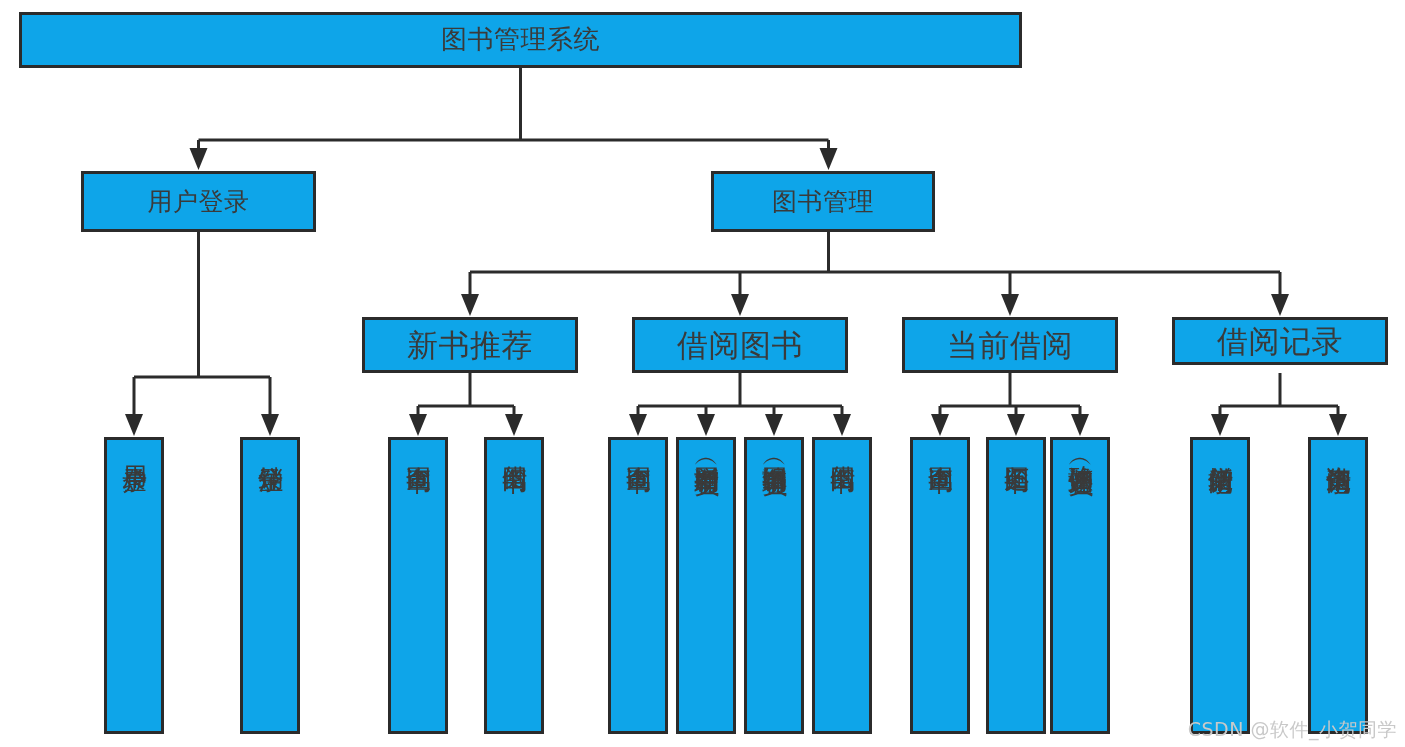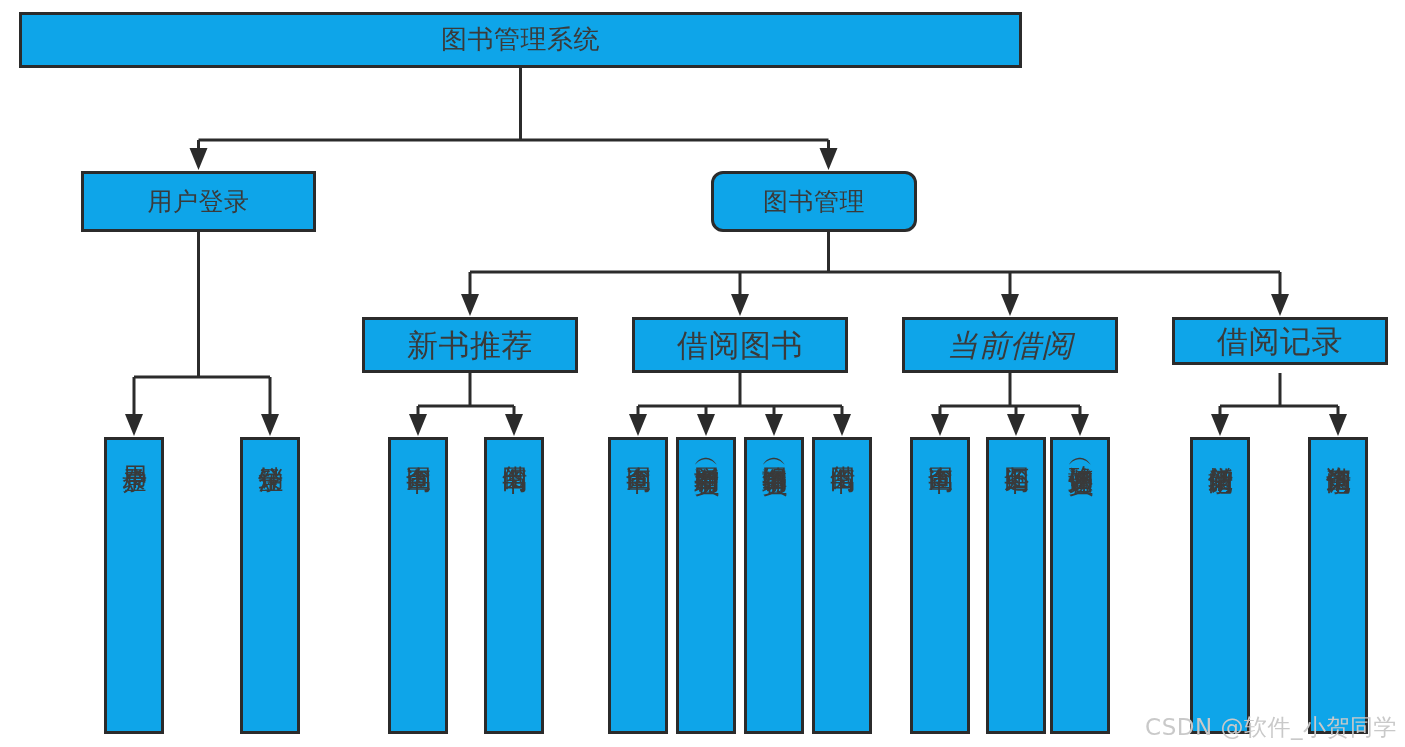--- a/index.html
+++ b/index.html
@@ -80,21 +80,21 @@
   }
   #connectors line, #connectors path { stroke: #2b2b2b; stroke-width: 3; fill: none; }
   #connectors polygon { fill: #2b2b2b; }
 
   
   #watermark {
     position: absolute;
     right: 8px;
     bottom: 4px;
     color: #c9c9c9;
-    font-size: 23px;
+    font-size: 19px;
     letter-spacing: 0.5px;
     white-space: nowrap;
     user-select: none;
   }
 </style>
 </head>
 <body>
 
 <div id="diagram-root">
   <svg id="connectors" width="1405" height="747" viewBox="0 0 1405 747" xmlns="http://www.w3.org/2000/svg">
@@ -165,30 +165,30 @@
         <polygon points="1329,414 1347,414 1338,436" fill="#2b2b2b"></polygon>
       </g>
     </svg>
   <div id="nodes-layer">
       <div class="node level-1" style="left: 19px; top: 12px; width: 1003px; height: 56px; border-color: rgb(43, 43, 43);">
         <span class="node-label" style="color: rgb(58, 58, 58);">图书管理系统</span>
       </div>
       <div class="node level-2" style="left: 81px; top: 171px; width: 235px; height: 61px; border-color: rgb(43, 43, 43);">
         <span class="node-label" style="color: rgb(58, 58, 58);">用户登录</span>
       </div>
-      <div class="node level-2" style="left: 711px; top: 171px; width: 206px; height: 61px; border-color: rgb(43, 43, 43); border-radius: 12px;">
+      <div class="node level-2" style="left: 711px; top: 171px; width: 224px; height: 61px; border-color: rgb(43, 43, 43);">
         <span class="node-label" style="color: rgb(58, 58, 58);">图书管理</span>
       </div>
       <div class="node level-3" style="left: 362px; top: 317px; width: 216px; height: 56px; border-color: rgb(43, 43, 43);">
         <span class="node-label" style="color: rgb(58, 58, 58);">新书推荐</span>
       </div>
       <div class="node level-3" style="left: 632px; top: 317px; width: 216px; height: 56px; border-color: rgb(43, 43, 43);">
         <span class="node-label" style="color: rgb(58, 58, 58);">借阅图书</span>
       </div>
-      <div class="node level-3" style="left: 902px; top: 317px; width: 216px; height: 56px; border-color: rgb(43, 43, 43); font-style: italic;">
+      <div class="node level-3" style="left: 902px; top: 317px; width: 216px; height: 56px; border-color: rgb(43, 43, 43);">
         <span class="node-label" style="color: rgb(58, 58, 58);">当前借阅</span>
       </div>
       <div class="node level-3" style="left: 1172px; top: 317px; width: 216px; height: 48px; border-color: rgb(43, 43, 43);">
         <span class="node-label" style="color: rgb(58, 58, 58);">借阅记录</span>
       </div>
       <div class="node level-4 leaf" style="left: 104px; top: 437px; width: 60px; height: 297px; border-color: rgb(43, 43, 43);">
         <span class="node-label" style="color: rgb(58, 58, 58);">用户登录</span>
       </div>
       <div class="node level-4 leaf" style="left: 240px; top: 437px; width: 60px; height: 297px; border-color: rgb(43, 43, 43);">
         <span class="node-label" style="color: rgb(58, 58, 58);">注销登录</span>

